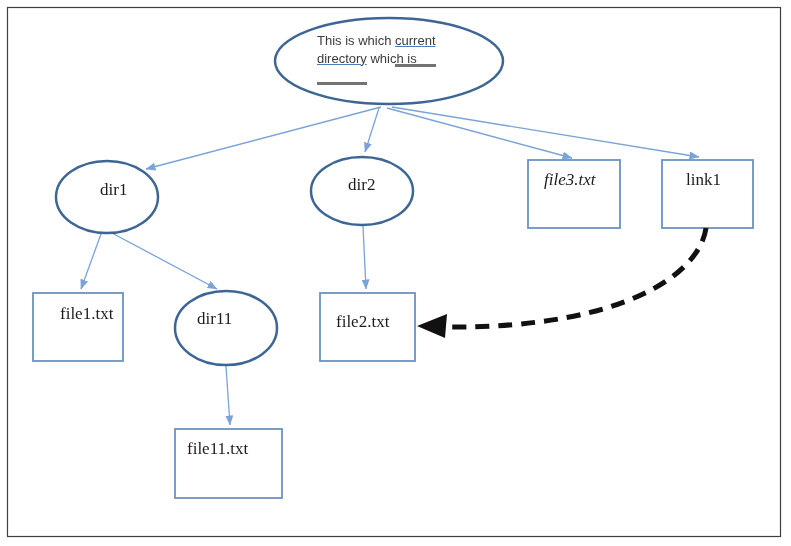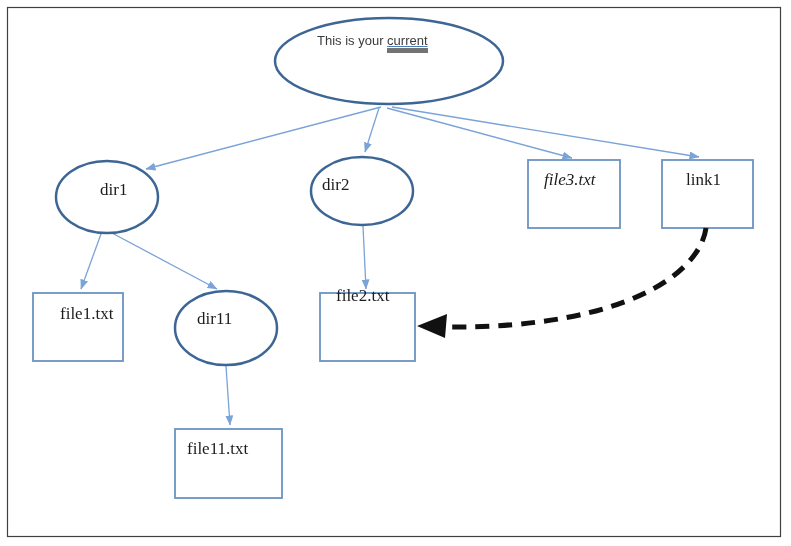--- a/index.html
+++ b/index.html
@@ -28,22 +28,22 @@
     width: 160px;
     font-family: "Liberation Sans", sans-serif;
     font-size: 13px;
     line-height: 17.5px;
     color: #3b3b3b;
     white-space: nowrap;
   }
   .u {
     text-decoration: underline;
     text-decoration-color: #4a7ebb;
-    border-bottom: 5px solid #737373;
-    padding-bottom: 0px;
+    border-bottom: 3px solid #737373;
+    padding-bottom: 16px;
   }
 
   .shape-ellipse { fill: #ffffff; stroke: #3d6695; stroke-width: 2.5; }
   .shape-rect    { fill: #ffffff; stroke: #6b93c1; stroke-width: 1.8; }
   .connector     { stroke: #7aa3d8; stroke-width: 1.3; fill: none; }
   .link-dash     { stroke: #111111; stroke-width: 5; fill: none; stroke-dasharray: 14 9; }
   .link-head     { fill: #111111; }
   .canvas-border { fill: none; stroke: #404040; stroke-width: 1.2; }
 </style>
 </head>
@@ -78,24 +78,25 @@
     <rect class="shape-rect" x="320" y="293" width="95" height="68"></rect>
     <rect class="shape-rect" x="528" y="160" width="92" height="68"></rect>
     <rect class="shape-rect" x="662" y="160" width="91" height="68"></rect>
     <rect class="shape-rect" x="175" y="429" width="107" height="69"></rect>
 
     <path class="link-dash" d="M 706 228 C 700 272, 628 328, 448 327"></path>
     <polygon class="link-head" points="417,326 447,314 445,338"></polygon>
   </svg>
 
   <div class="root-text">
-    <div><span>This is your </span><span class="u">current</span></div>
+    <div><span>This is which </span><span class="u">current</span></div>
+    <div><span class="u">directory</span><span> which is</span></div>
   </div>
 
   <div class="node-label" style="left:100px;  top:181px;">dir1</div>
-  <div class="node-label" style="left:322px; top:176px;">dir2</div>
+  <div class="node-label" style="left:348px; top:176px;">dir2</div>
   <div class="node-label" style="left:197px; top:310px;">dir11</div>
   <div class="node-label" style="left:60px;  top:305px;">file1.txt</div>
-  <div class="node-label" style="left:336px; top:287px;">file2.txt</div>
+  <div class="node-label" style="left:336px; top:313px;">file2.txt</div>
   <div class="node-label" style="left:544px; top:171px;font-style:italic;">file3.txt</div>
   <div class="node-label" style="left:686px; top:171px;">link1</div>
   <div class="node-label" style="left:187px; top:440px;text-align:right;">file11.txt</div>
 </div>
 
 </body></html>

